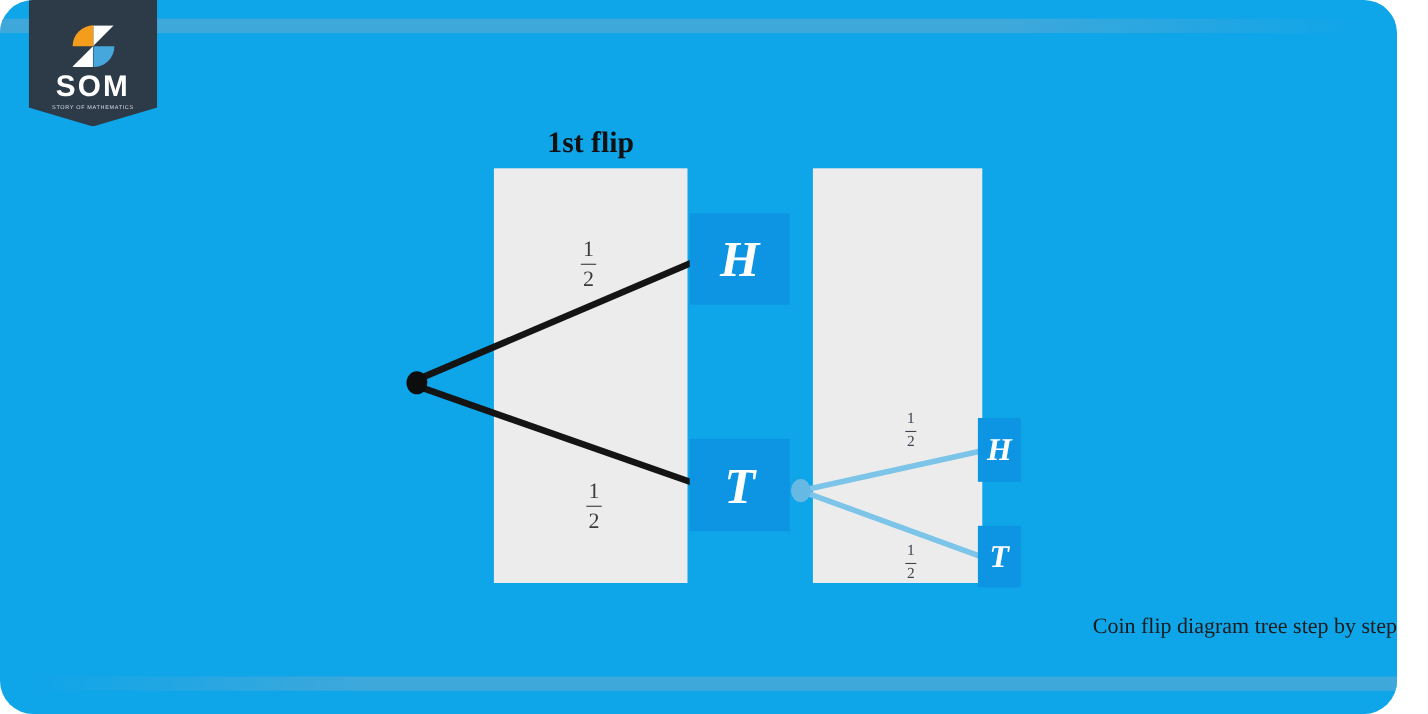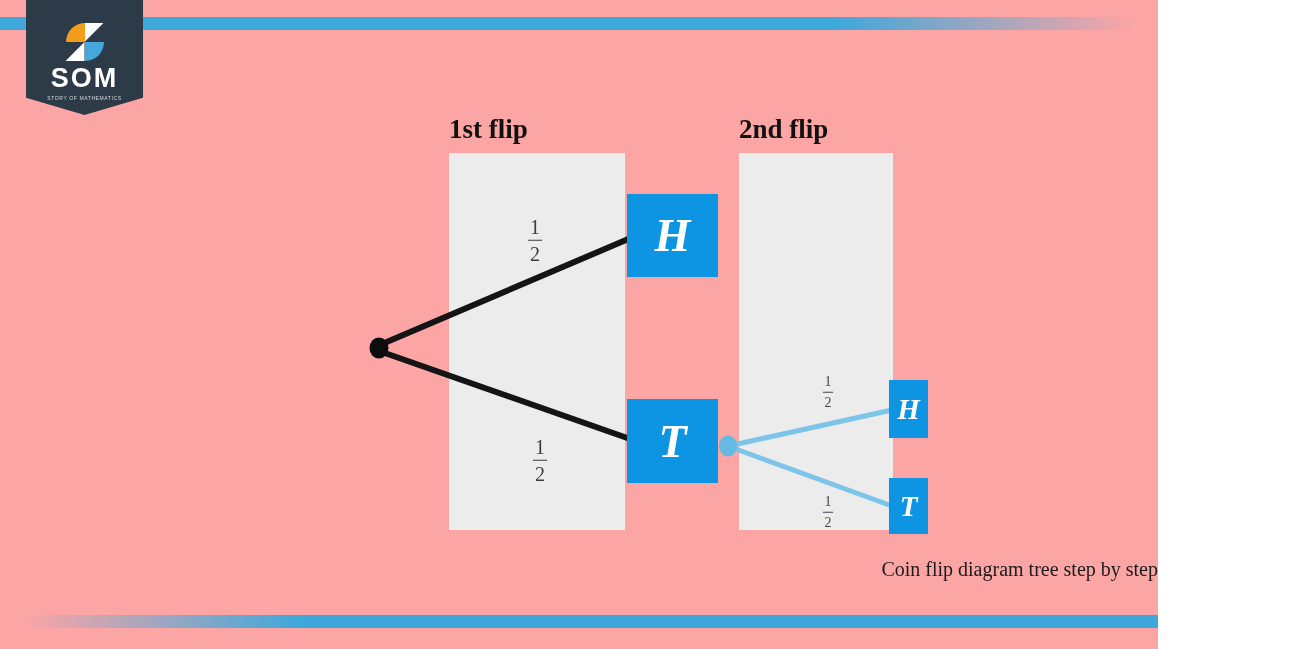--- a/index.html
+++ b/index.html
@@ -1,17 +1,17 @@
 <!DOCTYPE html>
 <html><head>
 <meta charset="utf-8">
 <style>
   html,body { margin:0; padding:0; background:#ffffff; }
-  #stage { position:relative; width:1158px; height:649px; background:#fca5a5; overflow:hidden;
-           font-family:"Liberation Serif", serif; }
+  #stage { position:relative; width:1270px; height:649px; background:#0ea5e9; overflow:hidden;
+           font-family:"Liberation Serif", serif;border-radius:30px; }
 
   
   .top-bar { position:absolute; left:0; top:17px; width:100%; height:13px;
     background:linear-gradient(to right, #3ea8db 0%, #3ea8db 72%, rgba(62,168,219,0) 98%); }
   .bottom-bar { position:absolute; left:0; top:615px; width:100%; height:13px;
     background:linear-gradient(to right, rgba(62,168,219,0) 2%, #3ea8db 26%, #3ea8db 100%); }
 
   
   .badge { position:absolute; left:26px; top:0; width:117px; height:115px; background:#2d3a48;
     clip-path:polygon(0 0,100% 0,100% 85%,50% 100%,0 85%); z-index:5; text-align:center; }
@@ -27,21 +27,21 @@
   .brand-tagline { margin-top:3px; font-family:"Liberation Sans", sans-serif; font-size:5px;
     letter-spacing:0.6px; color:#d7dde2; }
 
   
   .panel { position:absolute; top:153px; height:377px; background:#ececec; }
   #panel1 { left:449px; width:176px; }
   #panel2 { left:739px; width:154px; }
 
   
   .col-header { position:absolute; top:114px; font-weight:bold; font-size:27px; color:#111111;
-    }
+    text-align:center; }
   #hdr1 { left:449px; width:176px; }
   #hdr2 { left:739px; width:154px; }
 
   
   #tree-svg { position:absolute; left:0; top:0; z-index:2; }
 
   
   .box { position:absolute; background:#0d94e2; color:#ffffff; display:flex; align-items:center;
     justify-content:center; font-style:italic; font-weight:bold; z-index:3; }
   #box-h1 { left:627px; top:194px; width:91px; height:83px; font-size:46px; }
@@ -80,21 +80,20 @@
         <span class="pw q-blue"></span>
     </div>
     <div class="brand-name">SOM</div>
     <div class="brand-tagline">STORY OF MATHEMATICS</div>
   </div>
 
   <div class="panel" id="panel1"></div>
   <div class="panel" id="panel2"></div>
 
   <div class="col-header" id="hdr1">1st flip</div>
-  <div class="col-header" id="hdr2">2nd flip</div>
 
   <svg id="tree-svg" width="1298" height="649">
     <line x1="382" y1="344" x2="633" y2="237" stroke-width="6" stroke-linecap="butt" stroke="#141414"></line>
     <line x1="382" y1="352" x2="633" y2="440" stroke-width="6" stroke-linecap="butt" stroke="#141414"></line>
     <ellipse cx="379" cy="348" rx="9.5" ry="10.5" fill="#0d0d0d"></ellipse>
     <line x1="733" y1="445" x2="892" y2="410" stroke-width="5" stroke-linecap="butt" stroke="#7cc4e8"></line>
     <line x1="733" y1="448" x2="892" y2="506" stroke-width="5" stroke-linecap="butt" stroke="#7cc4e8"></line>
     <ellipse cx="728" cy="446" rx="9" ry="10.5" fill="#66b9e2"></ellipse>
   </svg>
 

